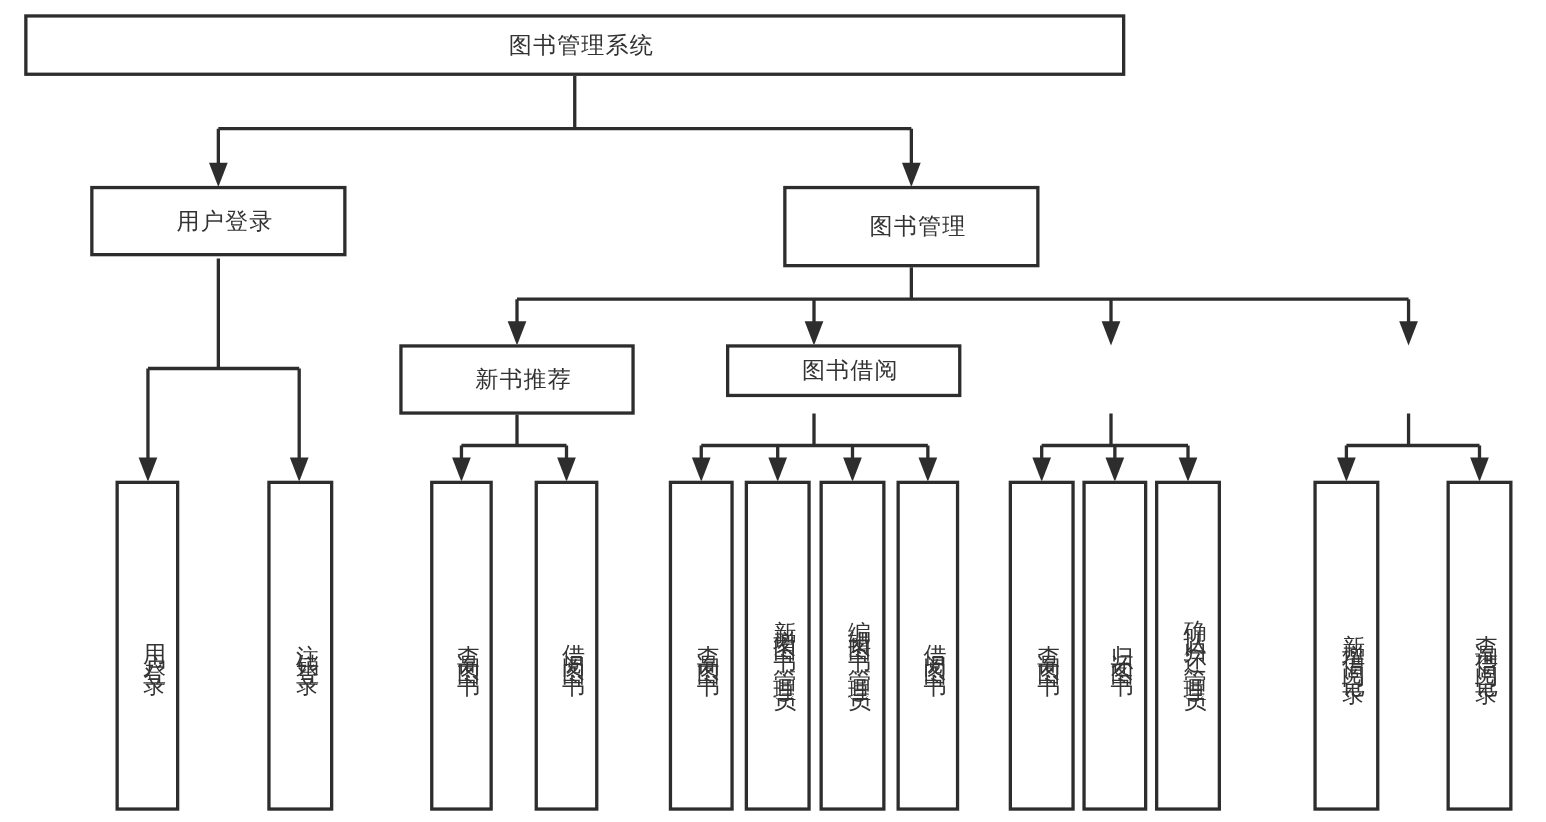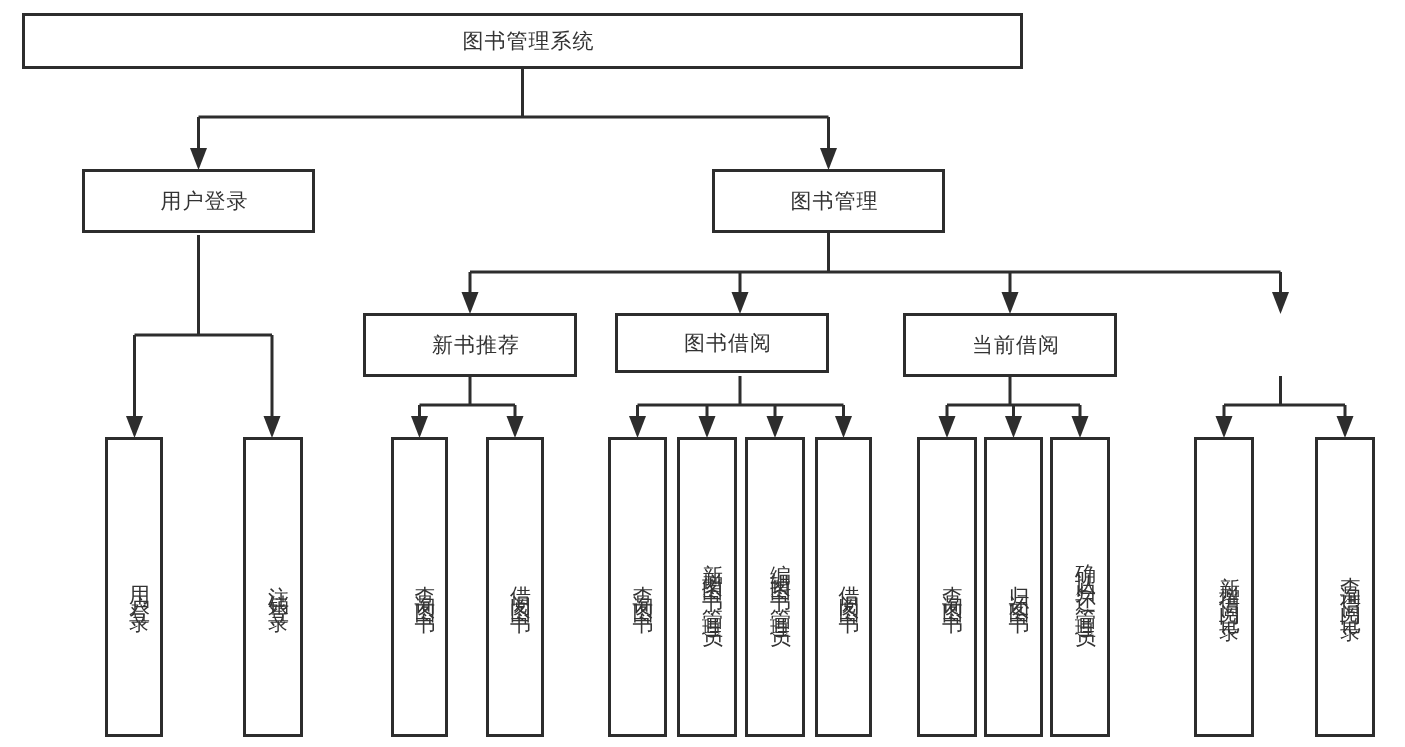--- a/index.html
+++ b/index.html
@@ -93,32 +93,29 @@
     </g>
   </svg>
 
   <div class="node" style="left:22px; top:13px; width:1001px; height:56px;">
     <span class="label">图书管理系统</span>
   </div>
 
   <div class="node" style="left:82px; top:169px; width:233px; height:64px;">
     <span class="label">用户登录</span>
   </div>
-  <div class="node" style="left:712px; top:169px; width:233px; height:64px;">
+  <div class="node" style="left:712px; top:169px; width:233px; height:74px;">
     <span class="label">图书管理</span>
   </div>
 
   <div class="node" style="left:363px; top:313px; width:214px; height:64px;">
     <span class="label">新书推荐</span>
   </div>
-  <div class="node" style="left:615px; top:313px; width:214px; height:60px;text-align:center;">
+  <div class="node" style="left:660px; top:313px; width:214px; height:48px;text-align:center;">
     <span class="label">图书借阅</span>
-  </div>
-  <div class="node" style="left:903px; top:313px; width:214px; height:64px;">
-    <span class="label">当前借阅</span>
   </div>
 
   <div class="node vnode" style="left:105px; top:437px; width:58px; height:300px;">
     <span class="label">用户登录</span>
   </div>
   <div class="node vnode" style="left:243px; top:437px; width:60px; height:300px;">
     <span class="label">注销登录</span>
   </div>
 
   <div class="node vnode" style="left:391px; top:437px; width:57px; height:300px;">

